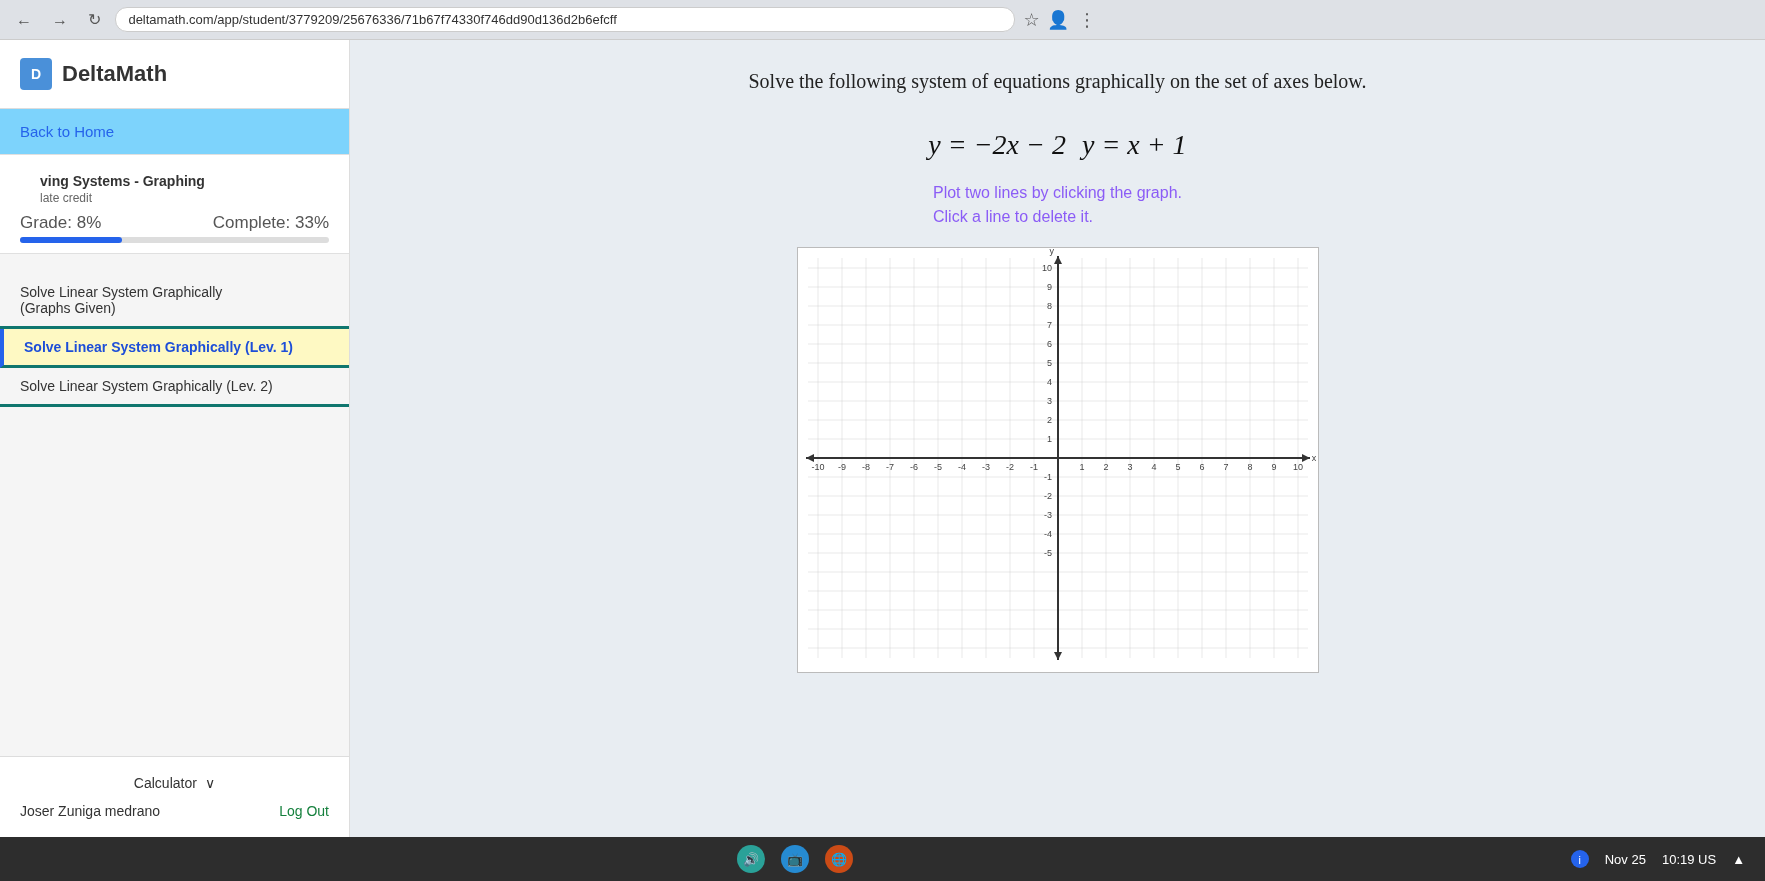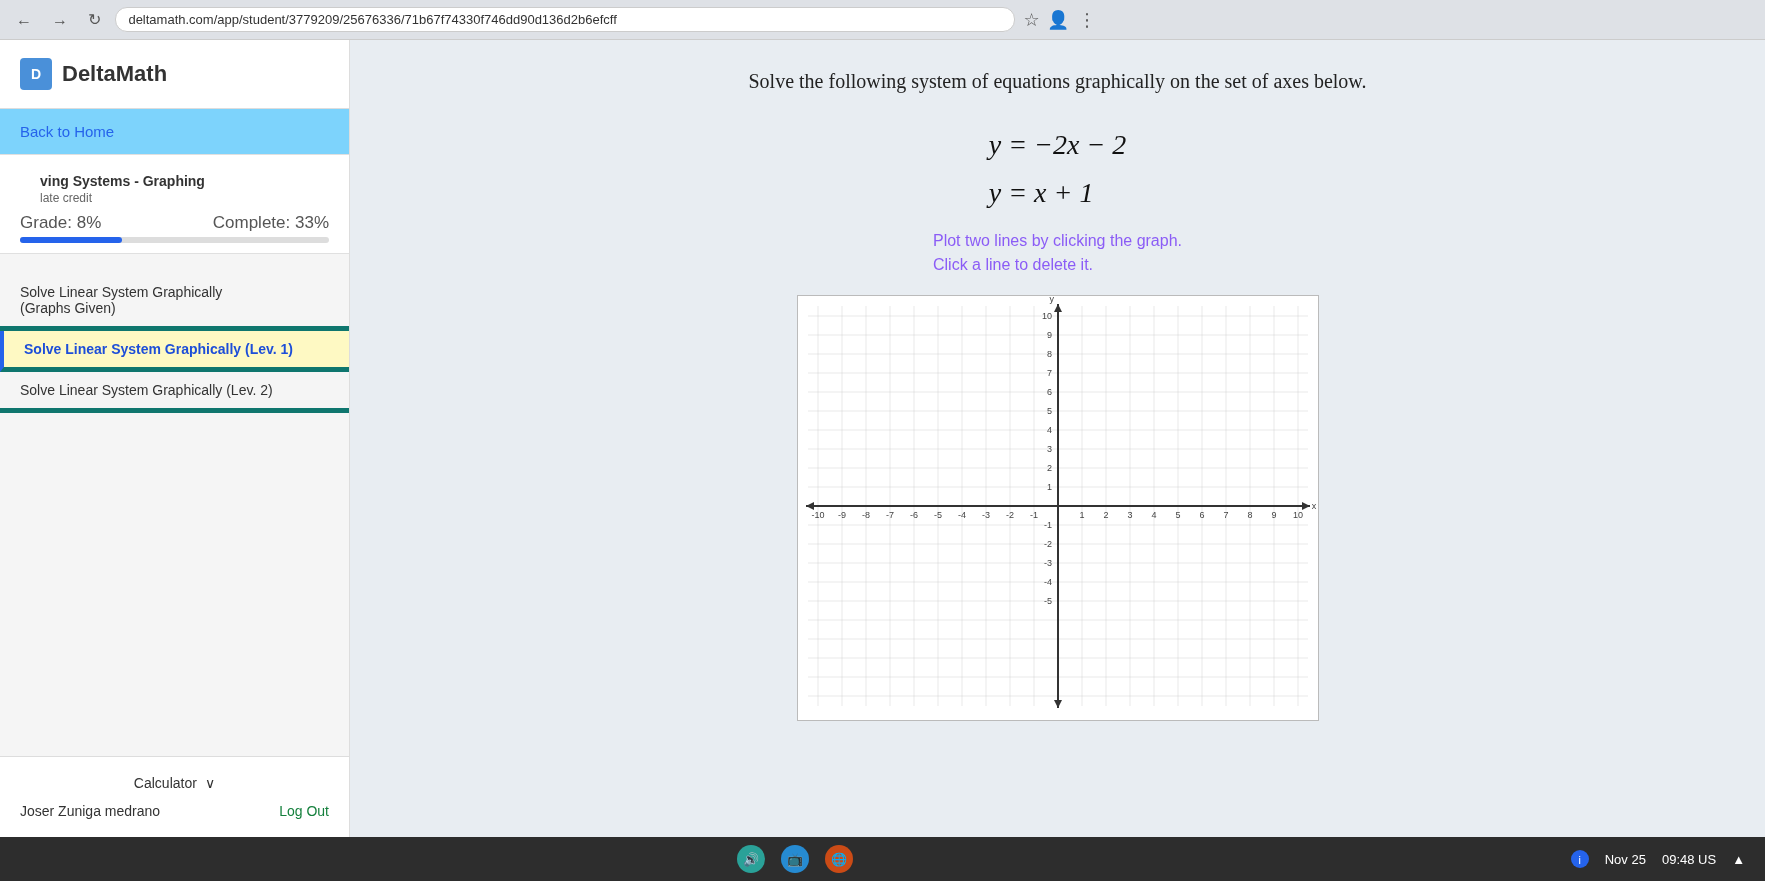--- a/index.html
+++ b/index.html
@@ -136,21 +136,21 @@
       width: 33%;
     }
 
     .sidebar-spacer { height: 20px; }
 
     .sidebar-menu-item {
       padding: 10px 20px;
       font-size: 14px;
       color: #333;
       cursor: pointer;
-      border-bottom: 5px solid #0f766e;
+      border-bottom: 3px solid #0f766e;
     }
     .sidebar-menu-item.active {
       background: #fef9c3;
       font-weight: bold;
       color: #1d4ed8;
       border-left: 4px solid #2563eb;
     }
 
     .sidebar-bottom {
       margin-top: auto;
@@ -197,22 +197,22 @@
       font-size: 20px;
       color: #222;
       text-align: center;
       margin-bottom: 36px;
       font-family: Georgia, serif;
       max-width: 800px;
     }
 
     .equations {
       display: flex;
-      flex-direction: column;
-      align-items: flex-start;
+      flex-direction: row;
+      align-items: flex-end;
       gap: 16px;
       margin-bottom: 20px;
     }
     .equation {
       font-size: 28px;
       font-family: Georgia, 'Times New Roman', serif;
       font-style: italic;
       color: #111;
     }
 
@@ -464,16 +464,16 @@
   <div class="taskbar-left">
   </div>
   <div class="taskbar-icons">
     <div class="taskbar-icon-circle icon-teal">🔊</div>
     <div class="taskbar-icon-circle icon-blue">📺</div>
     <div class="taskbar-icon-circle icon-orange">🌐</div>
   </div>
   <div class="taskbar-clock">
     <span style="background:#2563eb;border-radius:50%;width:18px;height:18px;display:flex;align-items:center;justify-content:center;font-size:11px;">ℹ</span>
     <span>Nov 25</span>
-    <span>09:48 US</span>
+    <span>10:19 US</span>
     <span>▲</span>
   </div>
 </div>
 
 </body></html>

